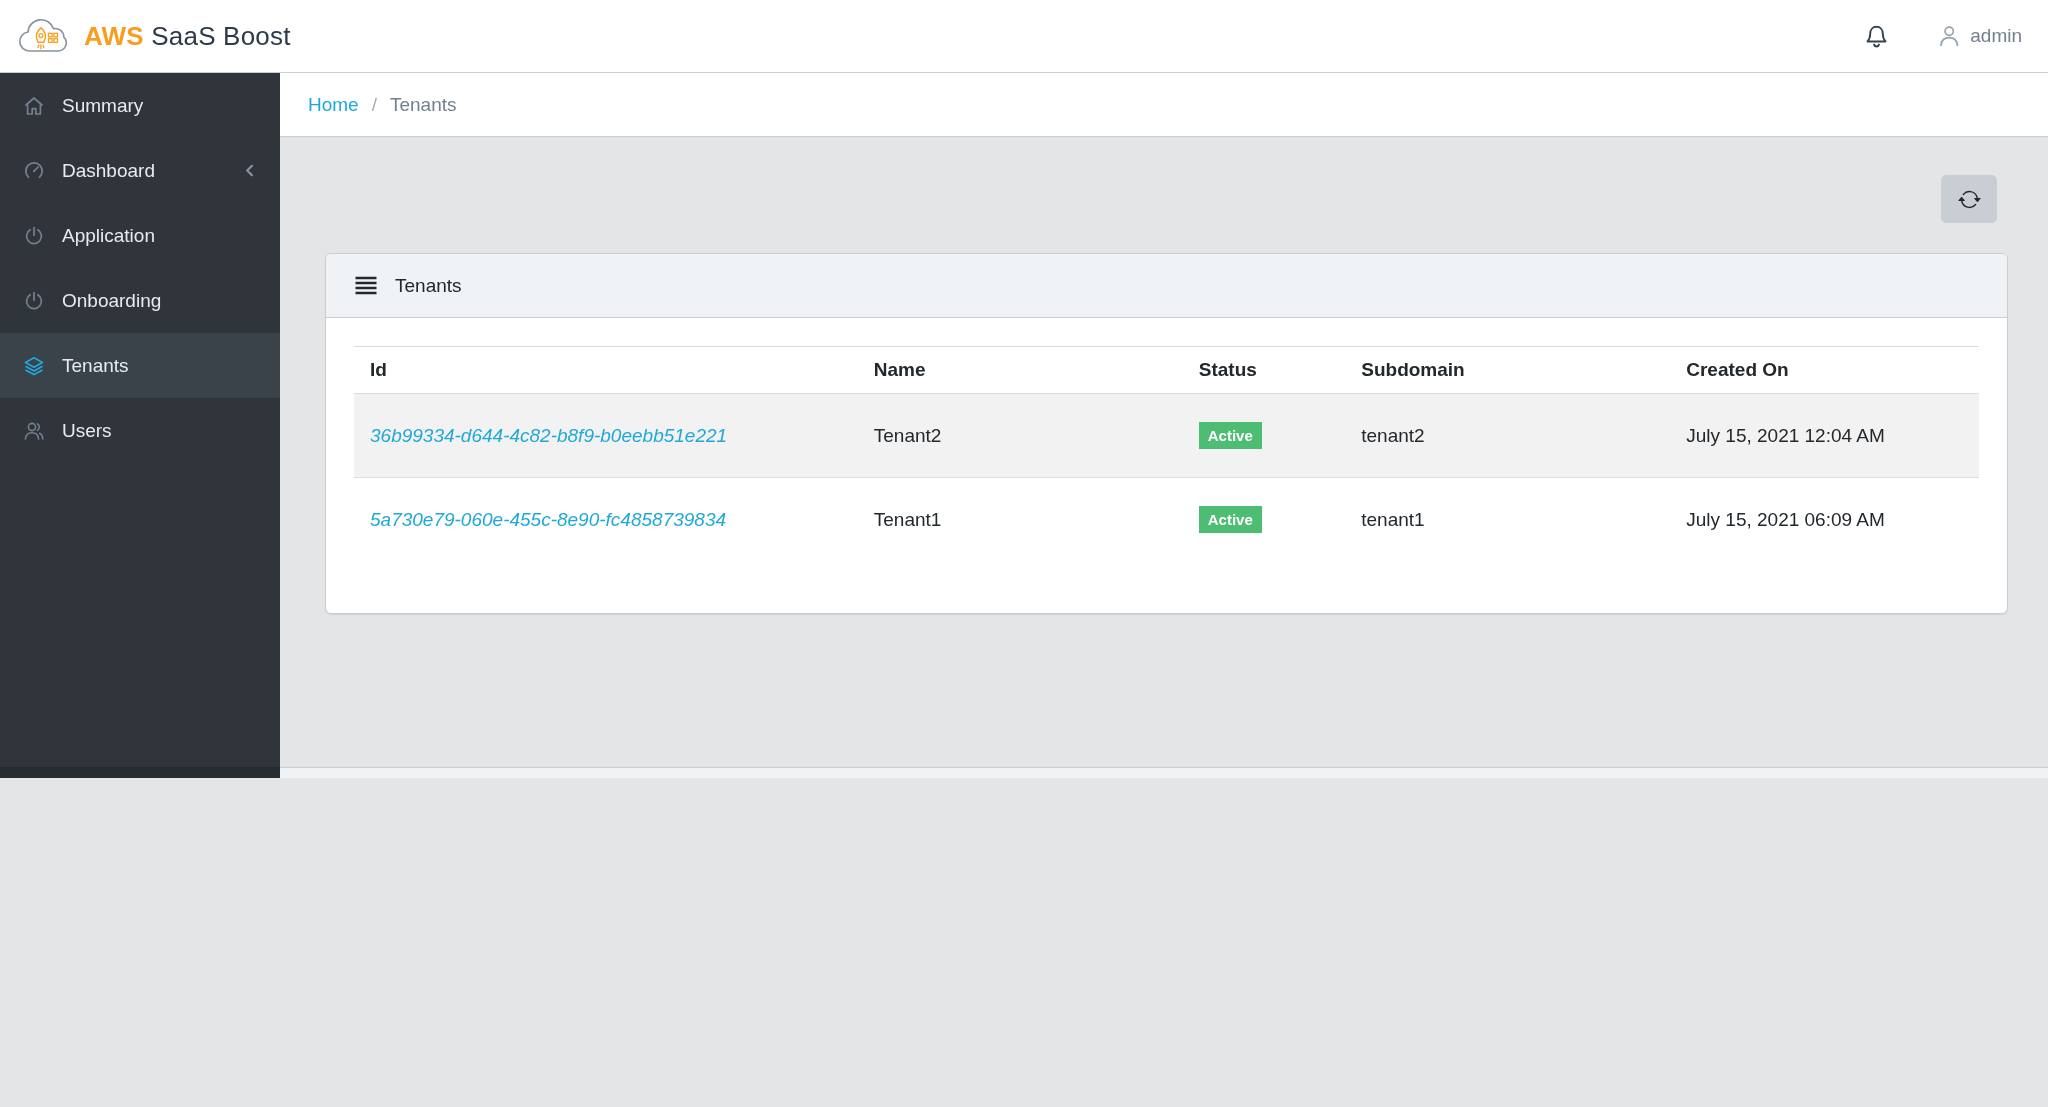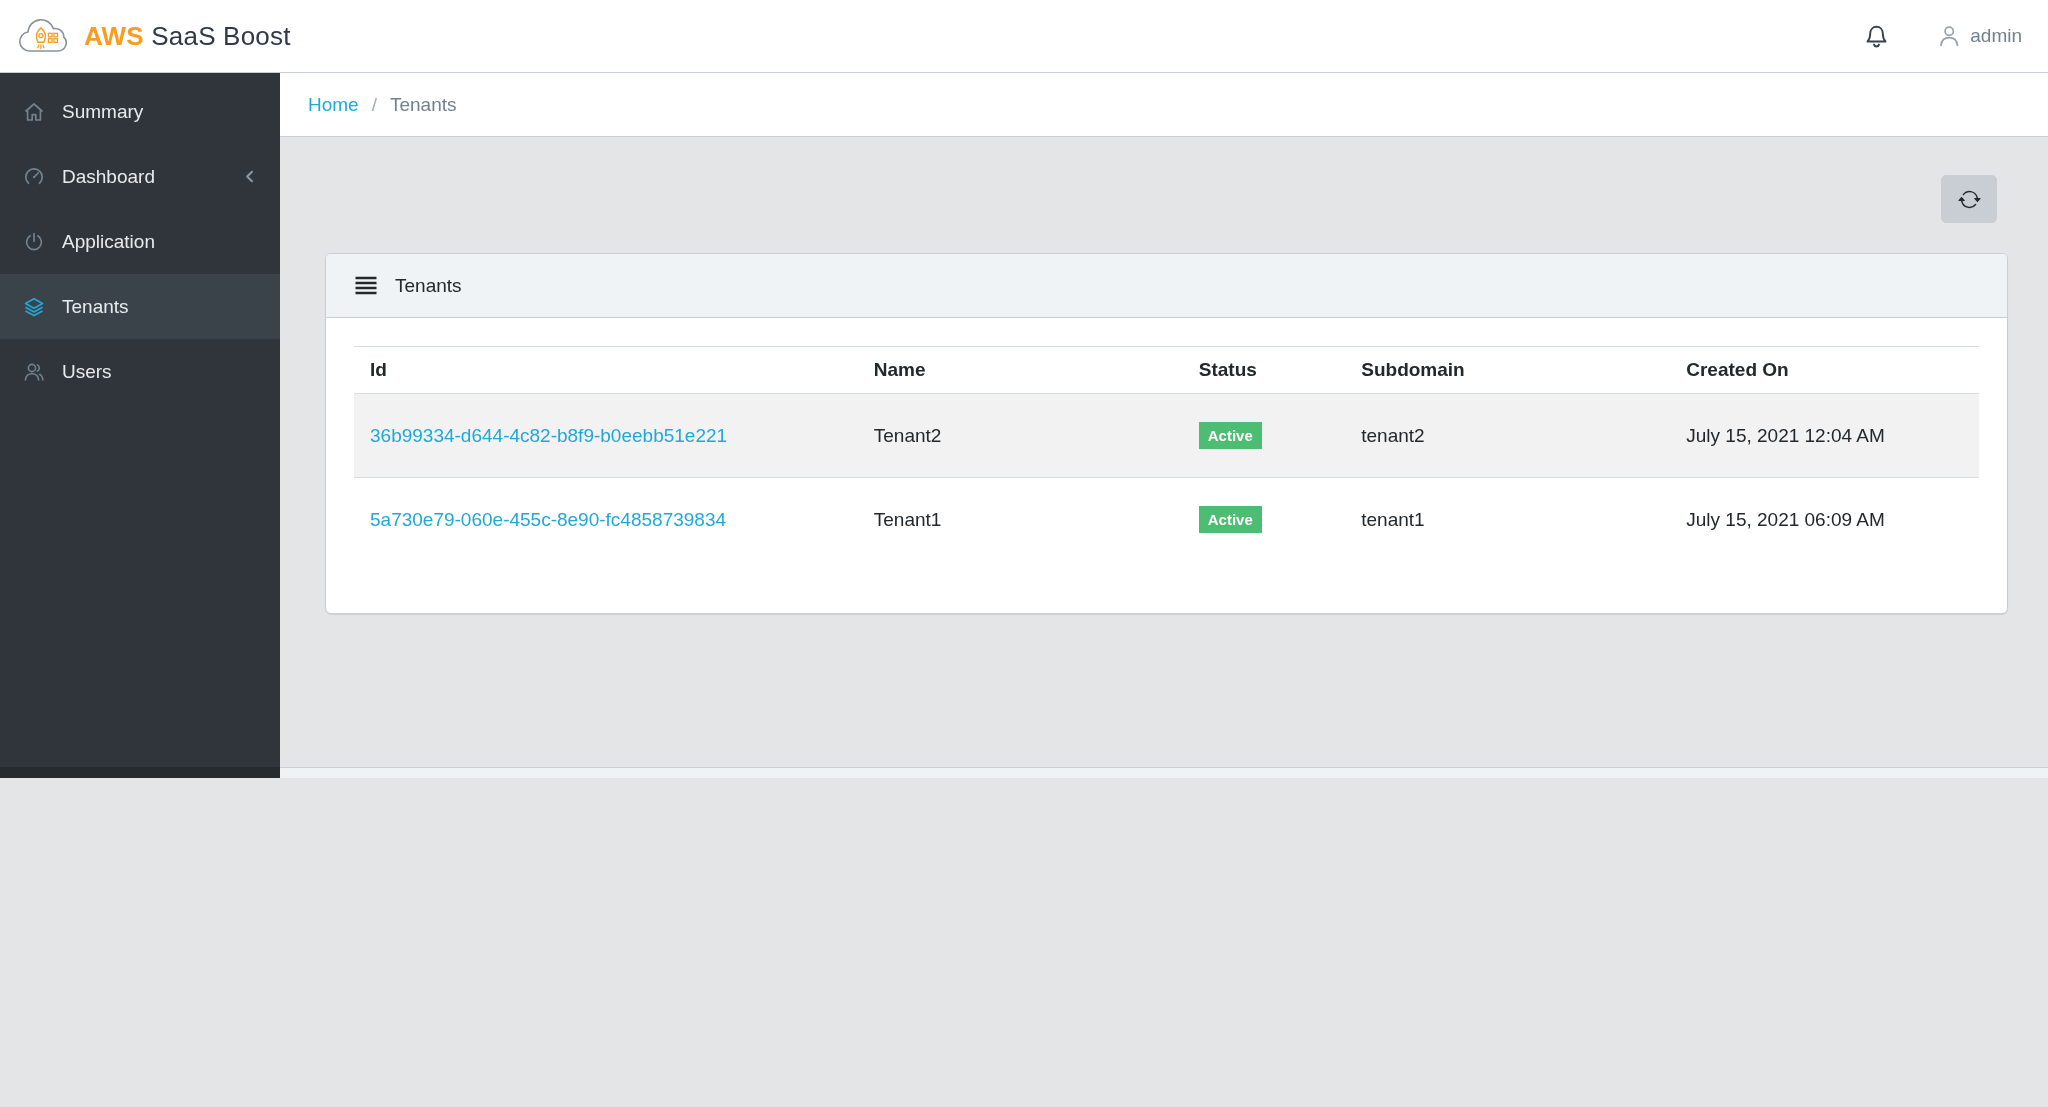--- a/index.html
+++ b/index.html
@@ -28,21 +28,21 @@
   .bell { color: #36424e; }
   .user-chip { display: flex; align-items: center; gap: 8px; color: #73818f; cursor: pointer; }
   .user-chip .person-icon { color: #98a4ae; display: flex; }
 
   
   .app-body { flex: 1; display: flex; min-height: 0; }
 
   
   .sidebar {
     flex: 0 0 280px; width: 280px; background: var(--sidebar-bg, #2f353a);
-    display: flex; flex-direction: column; position: relative; padding-top: 6px;
+    display: flex; flex-direction: column; position: relative; 
   }
   .nav-item {
     height: 65px; display: flex; align-items: center;
     padding: 0 22px 0 20px; color: #e8ebee; cursor: pointer;
   }
   .nav-item.active { background: #3a424a; }
   .nav-icon { width: 27px; margin-right: 15px; display: flex; justify-content: center; color: #73818f; }
   .nav-item.active .nav-icon { color: var(--accent, #20a8d8); }
   .nav-label { flex: 0 1 auto; }
   .nav-chevron { margin-left: auto; color: #8a96a3; display: flex; }
@@ -83,21 +83,21 @@
 
   
   table.tenants { width: 100%; border-collapse: collapse; }
   .tenants th {
     text-align: left; font-weight: 700; padding: 12px 16px;
     border-top: 1px solid #d8dde2; border-bottom: 1px solid #d8dde2;
   }
   .tenants td { padding: 28px 16px; vertical-align: middle; }
   .tenants tbody tr:nth-child(odd) { background: rgba(0,0,0,0.05); }
   .tenants tbody tr:not(:last-child) td { border-bottom: 1px solid #d8dde2; }
-  .id-link { color: var(--accent, #20a8d8); text-decoration: none; cursor: pointer; }
+  .id-link { color: var(--accent, #20a8d8); text-decoration: none; cursor: pointer; font-style: italic; }
   .badge-active {
     display: inline-block; background: var(--success, #4dbd74); color: #ffffff;
     font-size: 15px; font-weight: 700; line-height: 1; padding: 6px 9px; border-radius: 0;
   }
 
   .footer-strip { flex: 0 0 11px; background: #f0f3f5; border-top: 1px solid #c8ced3; }
 </style>
 </head>
 <body>
 
@@ -170,20 +170,29 @@
         </span>
       </div>
       <div class="nav-item">
         <span class="nav-icon">
           <svg width="24" height="24" viewBox="0 0 24 24" fill="none" stroke="currentColor" stroke-width="1.7" stroke-linecap="round">
             <path d="M12 3.6 v7.6"></path>
             <path d="M8.2 5.8 a7.4 7.4 0 1 0 7.6 0"></path>
           </svg>
         </span>
         <span class="nav-label">Application</span>
+      </div>
+      <div class="nav-item">
+        <span class="nav-icon">
+          <svg width="24" height="24" viewBox="0 0 24 24" fill="none" stroke="currentColor" stroke-width="1.7" stroke-linecap="round">
+            <path d="M12 3.6 v7.6"></path>
+            <path d="M8.2 5.8 a7.4 7.4 0 1 0 7.6 0"></path>
+          </svg>
+        </span>
+        <span class="nav-label">Onboarding</span>
       </div>
       <div class="nav-item active">
         <span class="nav-icon">
           <svg width="24" height="24" viewBox="0 0 24 24" fill="none" stroke="currentColor" stroke-width="1.7" stroke-linejoin="round">
             <path d="M12 3.8 l8.5 4.7 L12 13.2 3.5 8.5 z"></path>
             <path d="M3.5 12.3 l8.5 4.7 8.5 -4.7"></path>
             <path d="M3.5 15.9 l8.5 4.7 8.5 -4.7"></path>
           </svg>
         </span>
         <span class="nav-label">Tenants</span>

